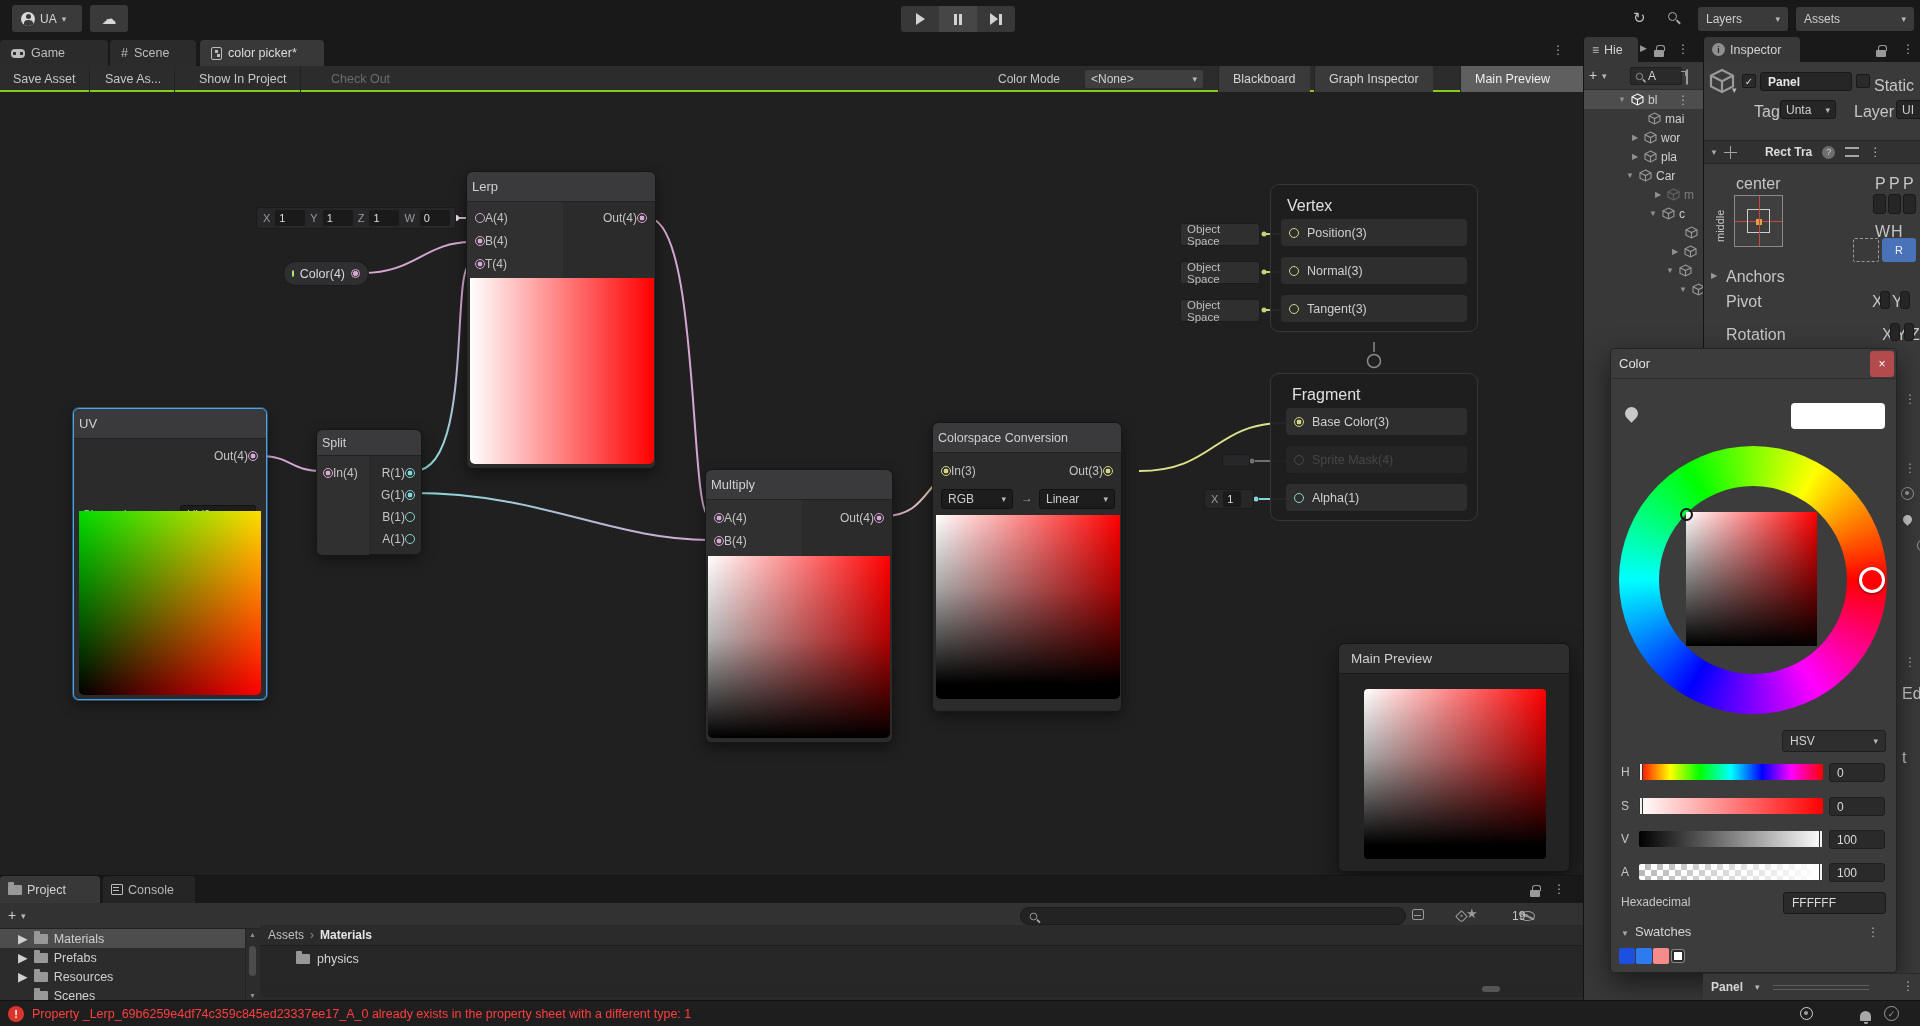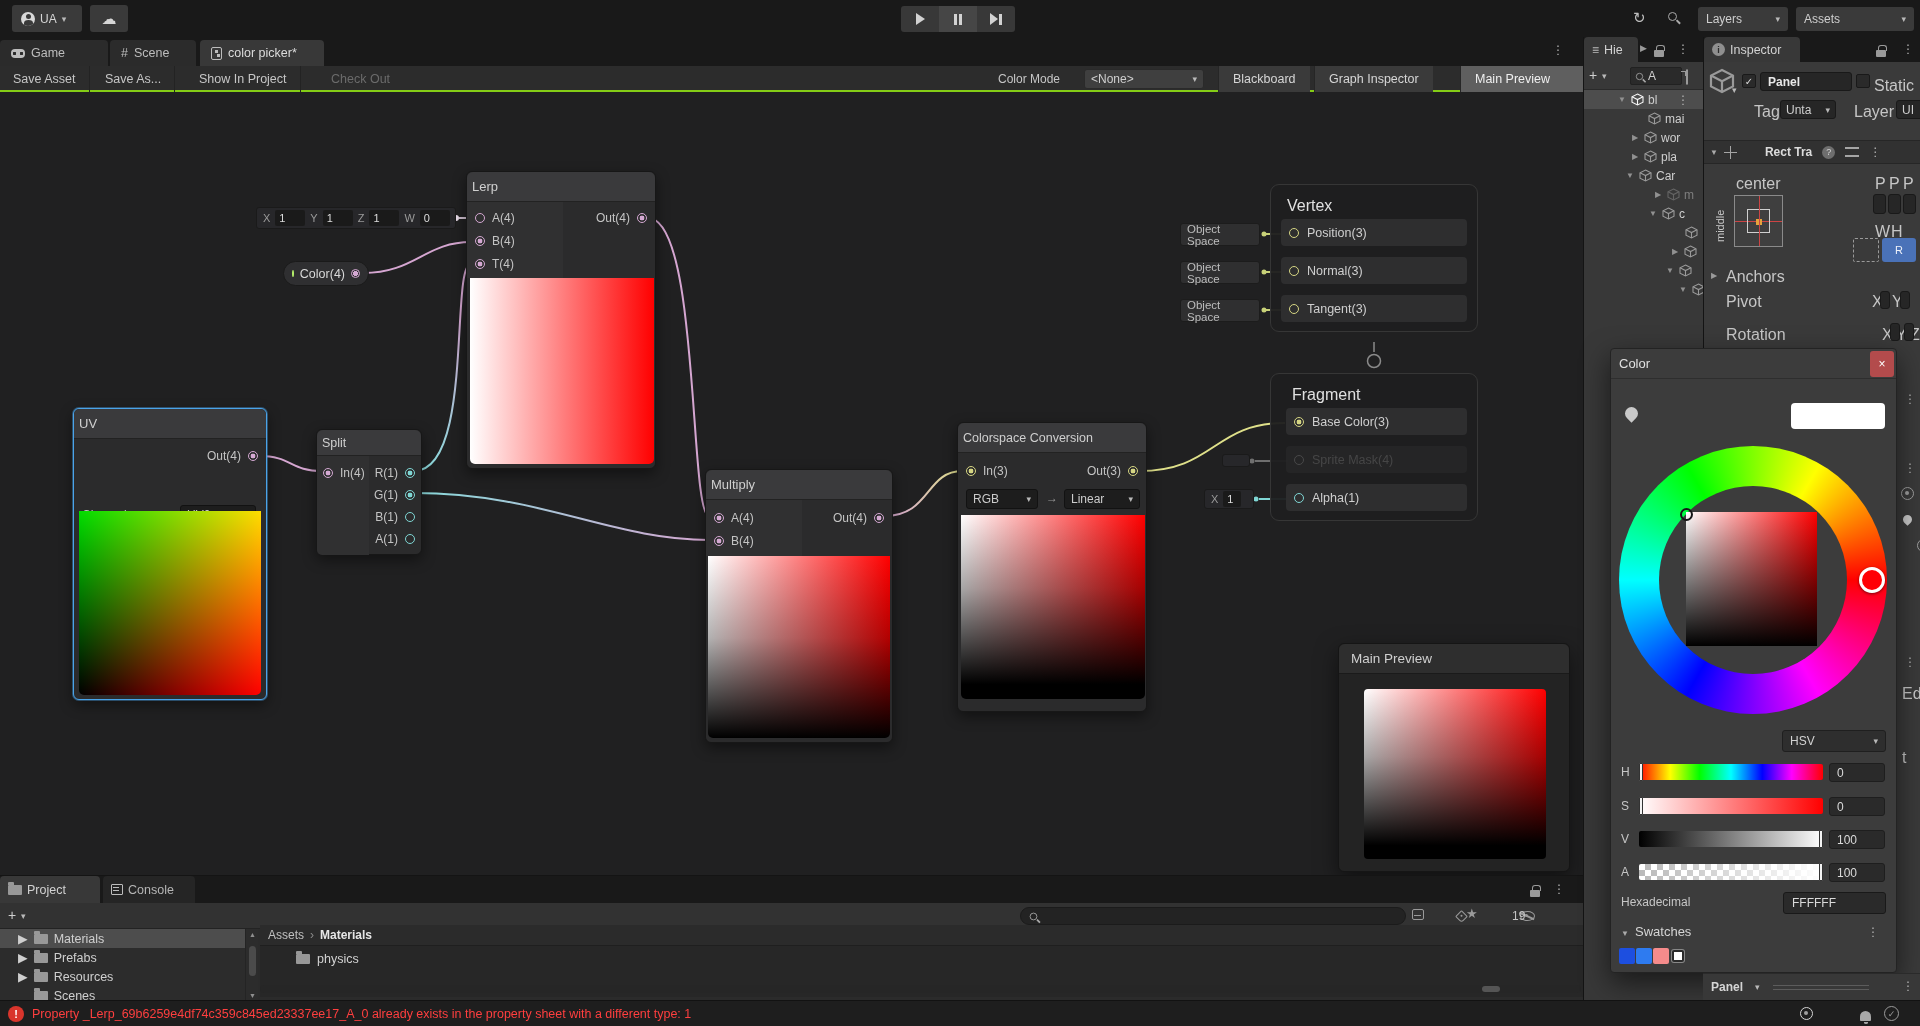--- a/index.html
+++ b/index.html
@@ -51,21 +51,21 @@
   .node { position:absolute; background:#2b2b2c; border:1px solid #171717; border-radius:6px; box-shadow:0 5px 14px rgba(0,0,0,.45); z-index:2; }
   .node.selected { border:1px solid #4aa3e8; box-shadow:0 0 0 1px rgba(74,163,232,.4), 0 5px 14px rgba(0,0,0,.45); }
   .ntitle { height:30px; display:flex; align-items:center; padding:0 5px; background:#3a3a3c; color:#cfcfcf; font-size:13px; border-radius:6px 6px 0 0; border-bottom:1px solid #222; }
   .ntitle.sm { height:26px; font-size:12.5px; }
   .port { width:10px; height:10px; border-radius:50%; border:1.5px solid; flex:none; }
   .pc-pink { border-color:#d4a8d2; } .pc-cyan { border-color:#7fd6d4; } .pc-yel { border-color:#d5d583; } .pc-gray { border-color:#7b7b7b; }
   .pf-pink { background:radial-gradient(circle,#d4a8d2 0 2.4px, transparent 2.6px); }
   .pf-cyan { background:radial-gradient(circle,#7fd6d4 0 2.4px, transparent 2.6px); }
   .pf-yel  { background:radial-gradient(circle,#d5d583 0 2.4px, transparent 2.6px); }
   .prow { display:flex; align-items:center; gap:7px; height:23px; padding-left:8px; color:#c4c4c4; font-size:12px; }
-  .prow-r { position:absolute; display:flex; align-items:center; gap:7px; height:23px; color:#c4c4c4; font-size:12px; }
+  .prow-r { position:absolute; display:flex; align-items:center; height:23px; color:#c4c4c4; font-size:12px; }
   .incol { position:absolute; background:#303031; }
   .preview { position:absolute; border-radius:0 0 5px 5px; }
   .prev-uv { background-color:#000; background-image:linear-gradient(to top,#000,#00dd00), linear-gradient(to right,#000,#ff0000); background-blend-mode:screen; }
   .prev-lerp { background-image:linear-gradient(to right,#ffffff,#ff0000); }
   .prev-mult { background-image:linear-gradient(to bottom, rgba(0,0,0,0) 0%, rgba(0,0,0,.3) 45%, #000 100%), linear-gradient(to right,#ffffff,#ff0000); }
   .prev-cs { background-image:linear-gradient(to bottom, rgba(0,0,0,0) 0%, rgba(0,0,0,.35) 40%, #000 92%), linear-gradient(to right,#ffffff,#ff0000); }
   .ndd { background:#1d1d1d; border:1px solid #121212; border-radius:3px; height:20px; display:flex; align-items:center; justify-content:space-between; padding:0 6px; color:#cccccc; font-size:12px; }
   .stub { position:absolute; background:#27272a; border:1px solid #1a1a1a; border-radius:3px; display:flex; align-items:center; gap:2px; padding:2px 3px; z-index:2; }
   .stub .lab { color:#9a9a9a; font-size:11px; padding:0 3px; }
   .stub .val { background:#1a1a1a; border-radius:2px; color:#dddddd; font-size:11px; width:30px; height:16px; display:flex; align-items:center; padding-left:4px; }
@@ -415,21 +415,21 @@
         <span class="port pc-pink pf-pink"></span>
           <span>B(4)</span>
       </div>
       <div class="prow-r" style="right:8px; top:36px;">
         <span>Out(4)</span>
           <span class="port pc-pink pf-pink"></span>
       </div>
       <div class="preview prev-mult" style="left:2px; top:86px; width:182px; height:182px;"></div>
     </div>
 
-    <div class="node" style="left:957px; top:330px; width:190px; height:290px;">
+    <div class="node" style="left:932px; top:330px; width:190px; height:290px;">
       <div class="ntitle" style="font-size:12.5px;">Colorspace Conversion</div>
       <div class="prow-r" style="left:8px; top:36px;">
         <span class="port pc-yel pf-yel"></span>
           <span>In(3)</span>
       </div>
       <div class="prow-r" style="right:8px; top:36px;">
         <span>Out(3)</span>
           <span class="port pc-yel pf-yel"></span>
       </div>
       <div class="ndd abs" style="left:8px; top:66px; width:72px;">

